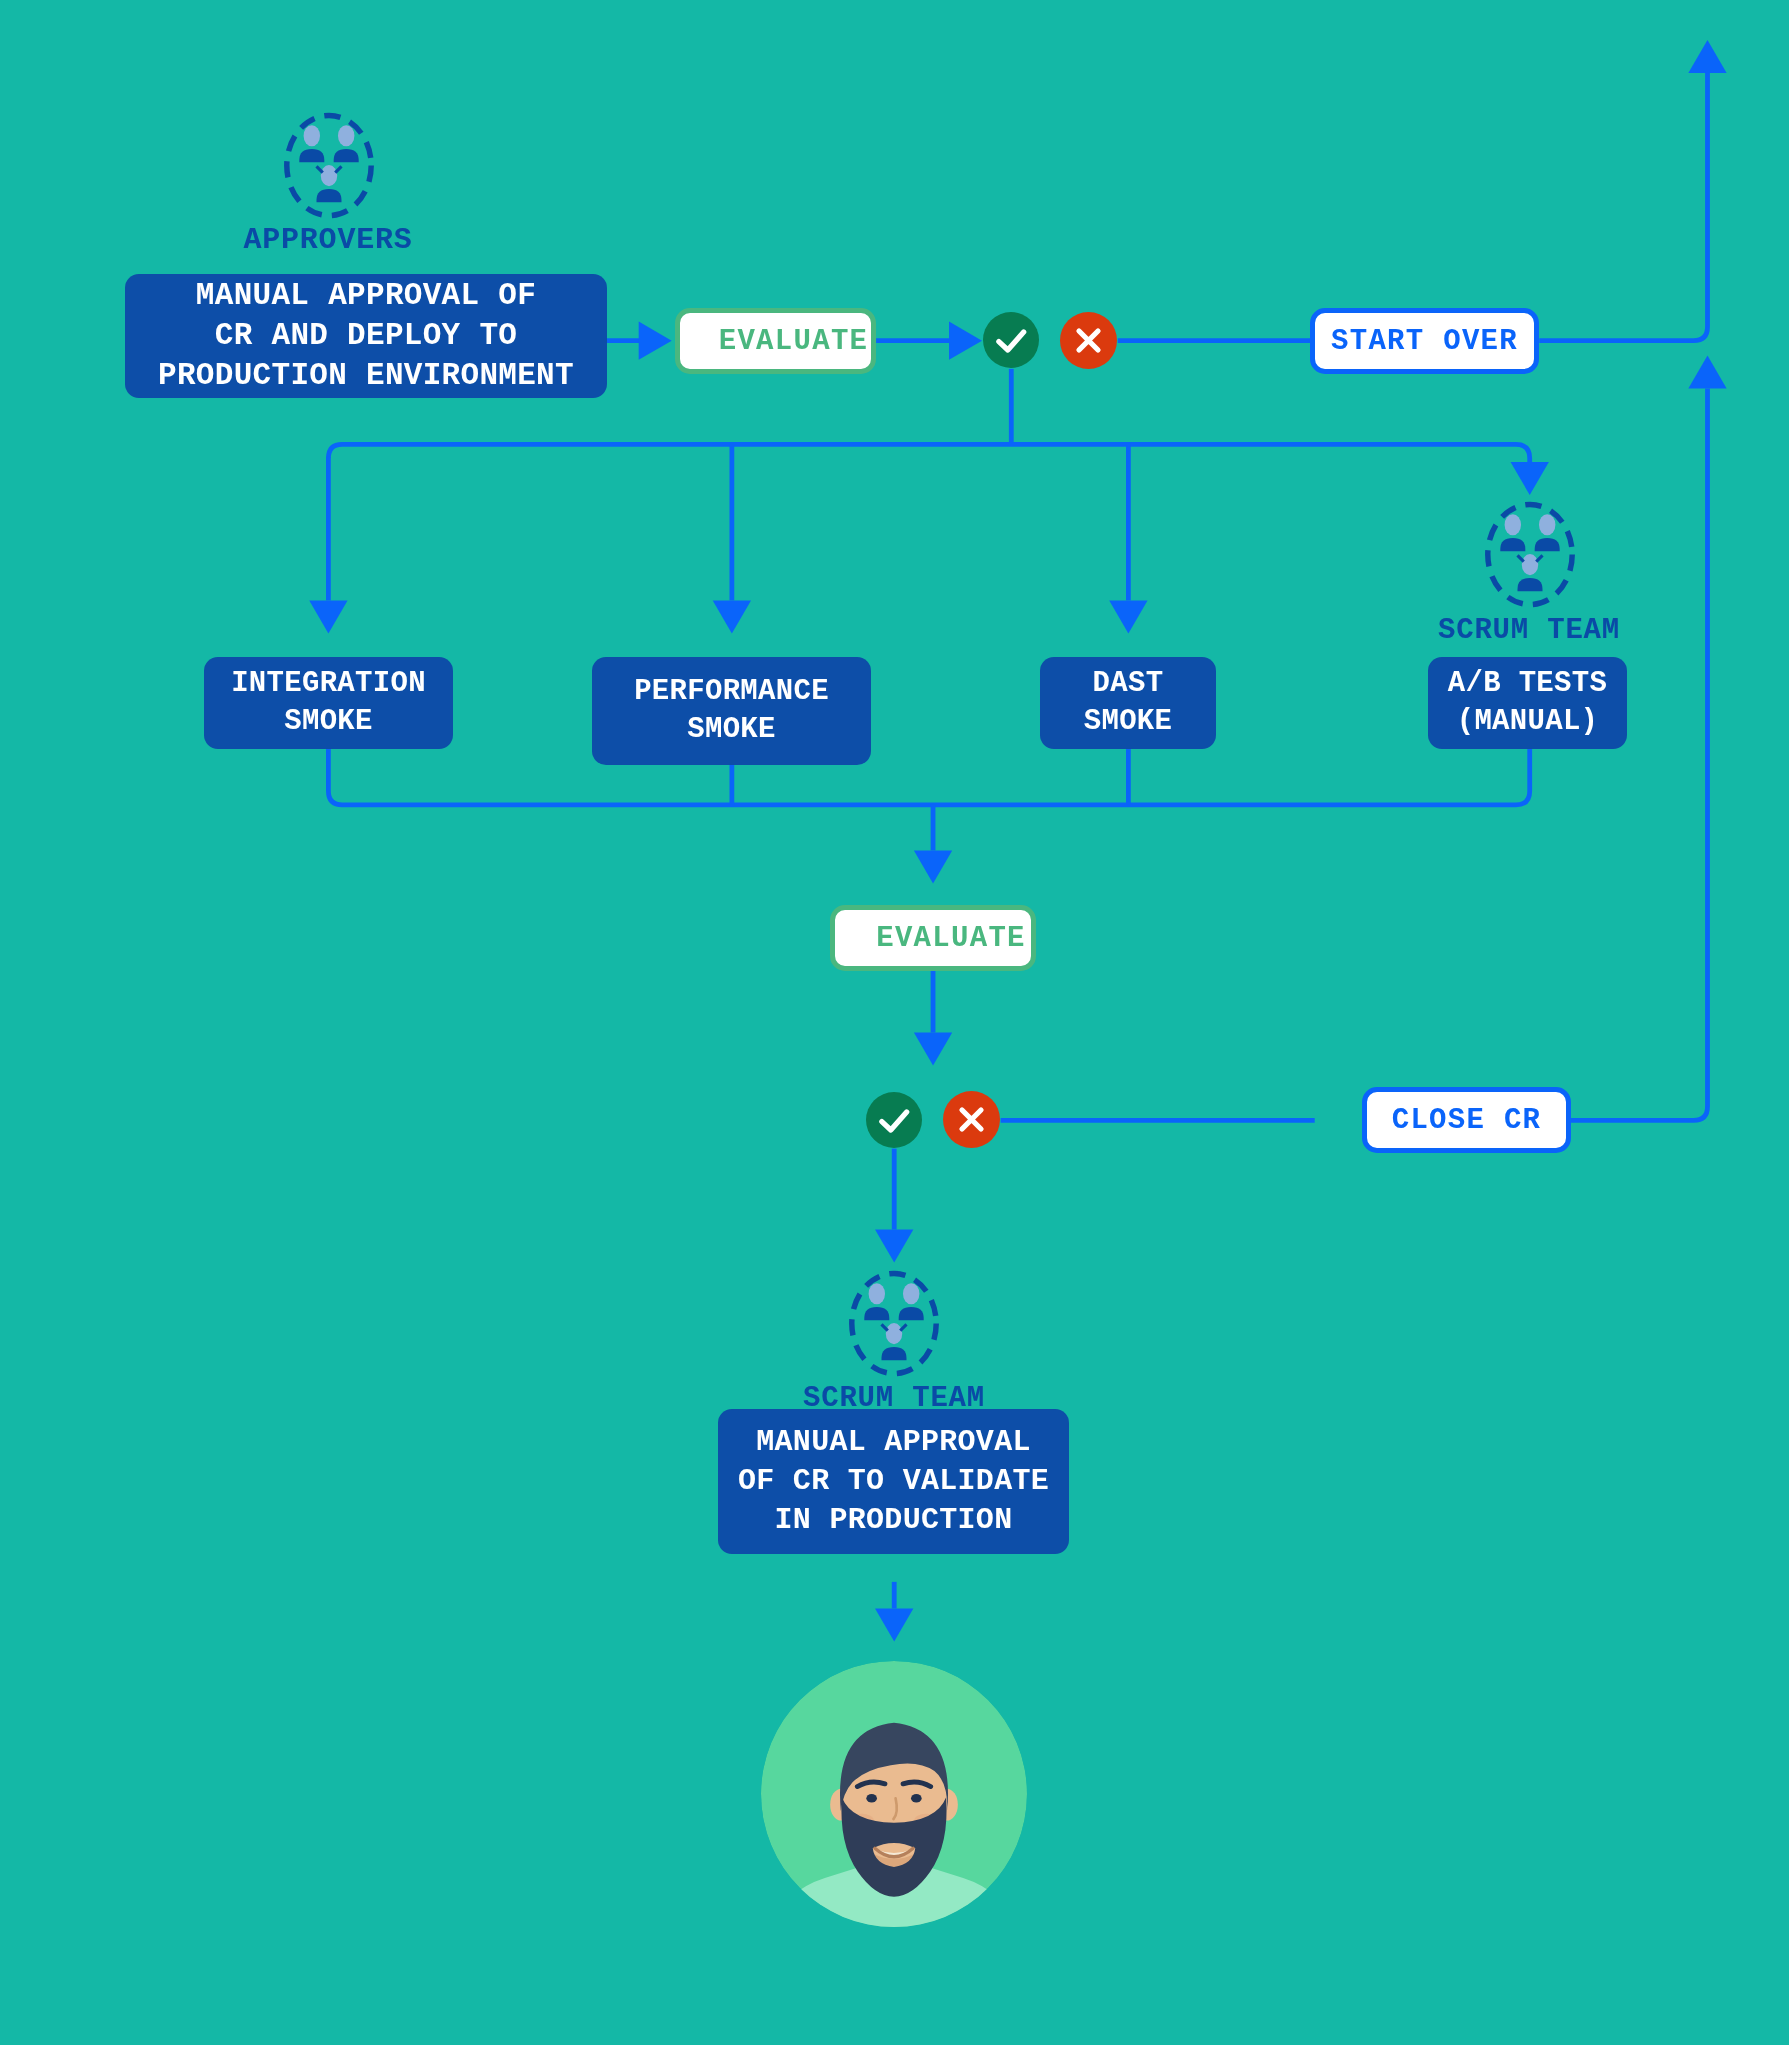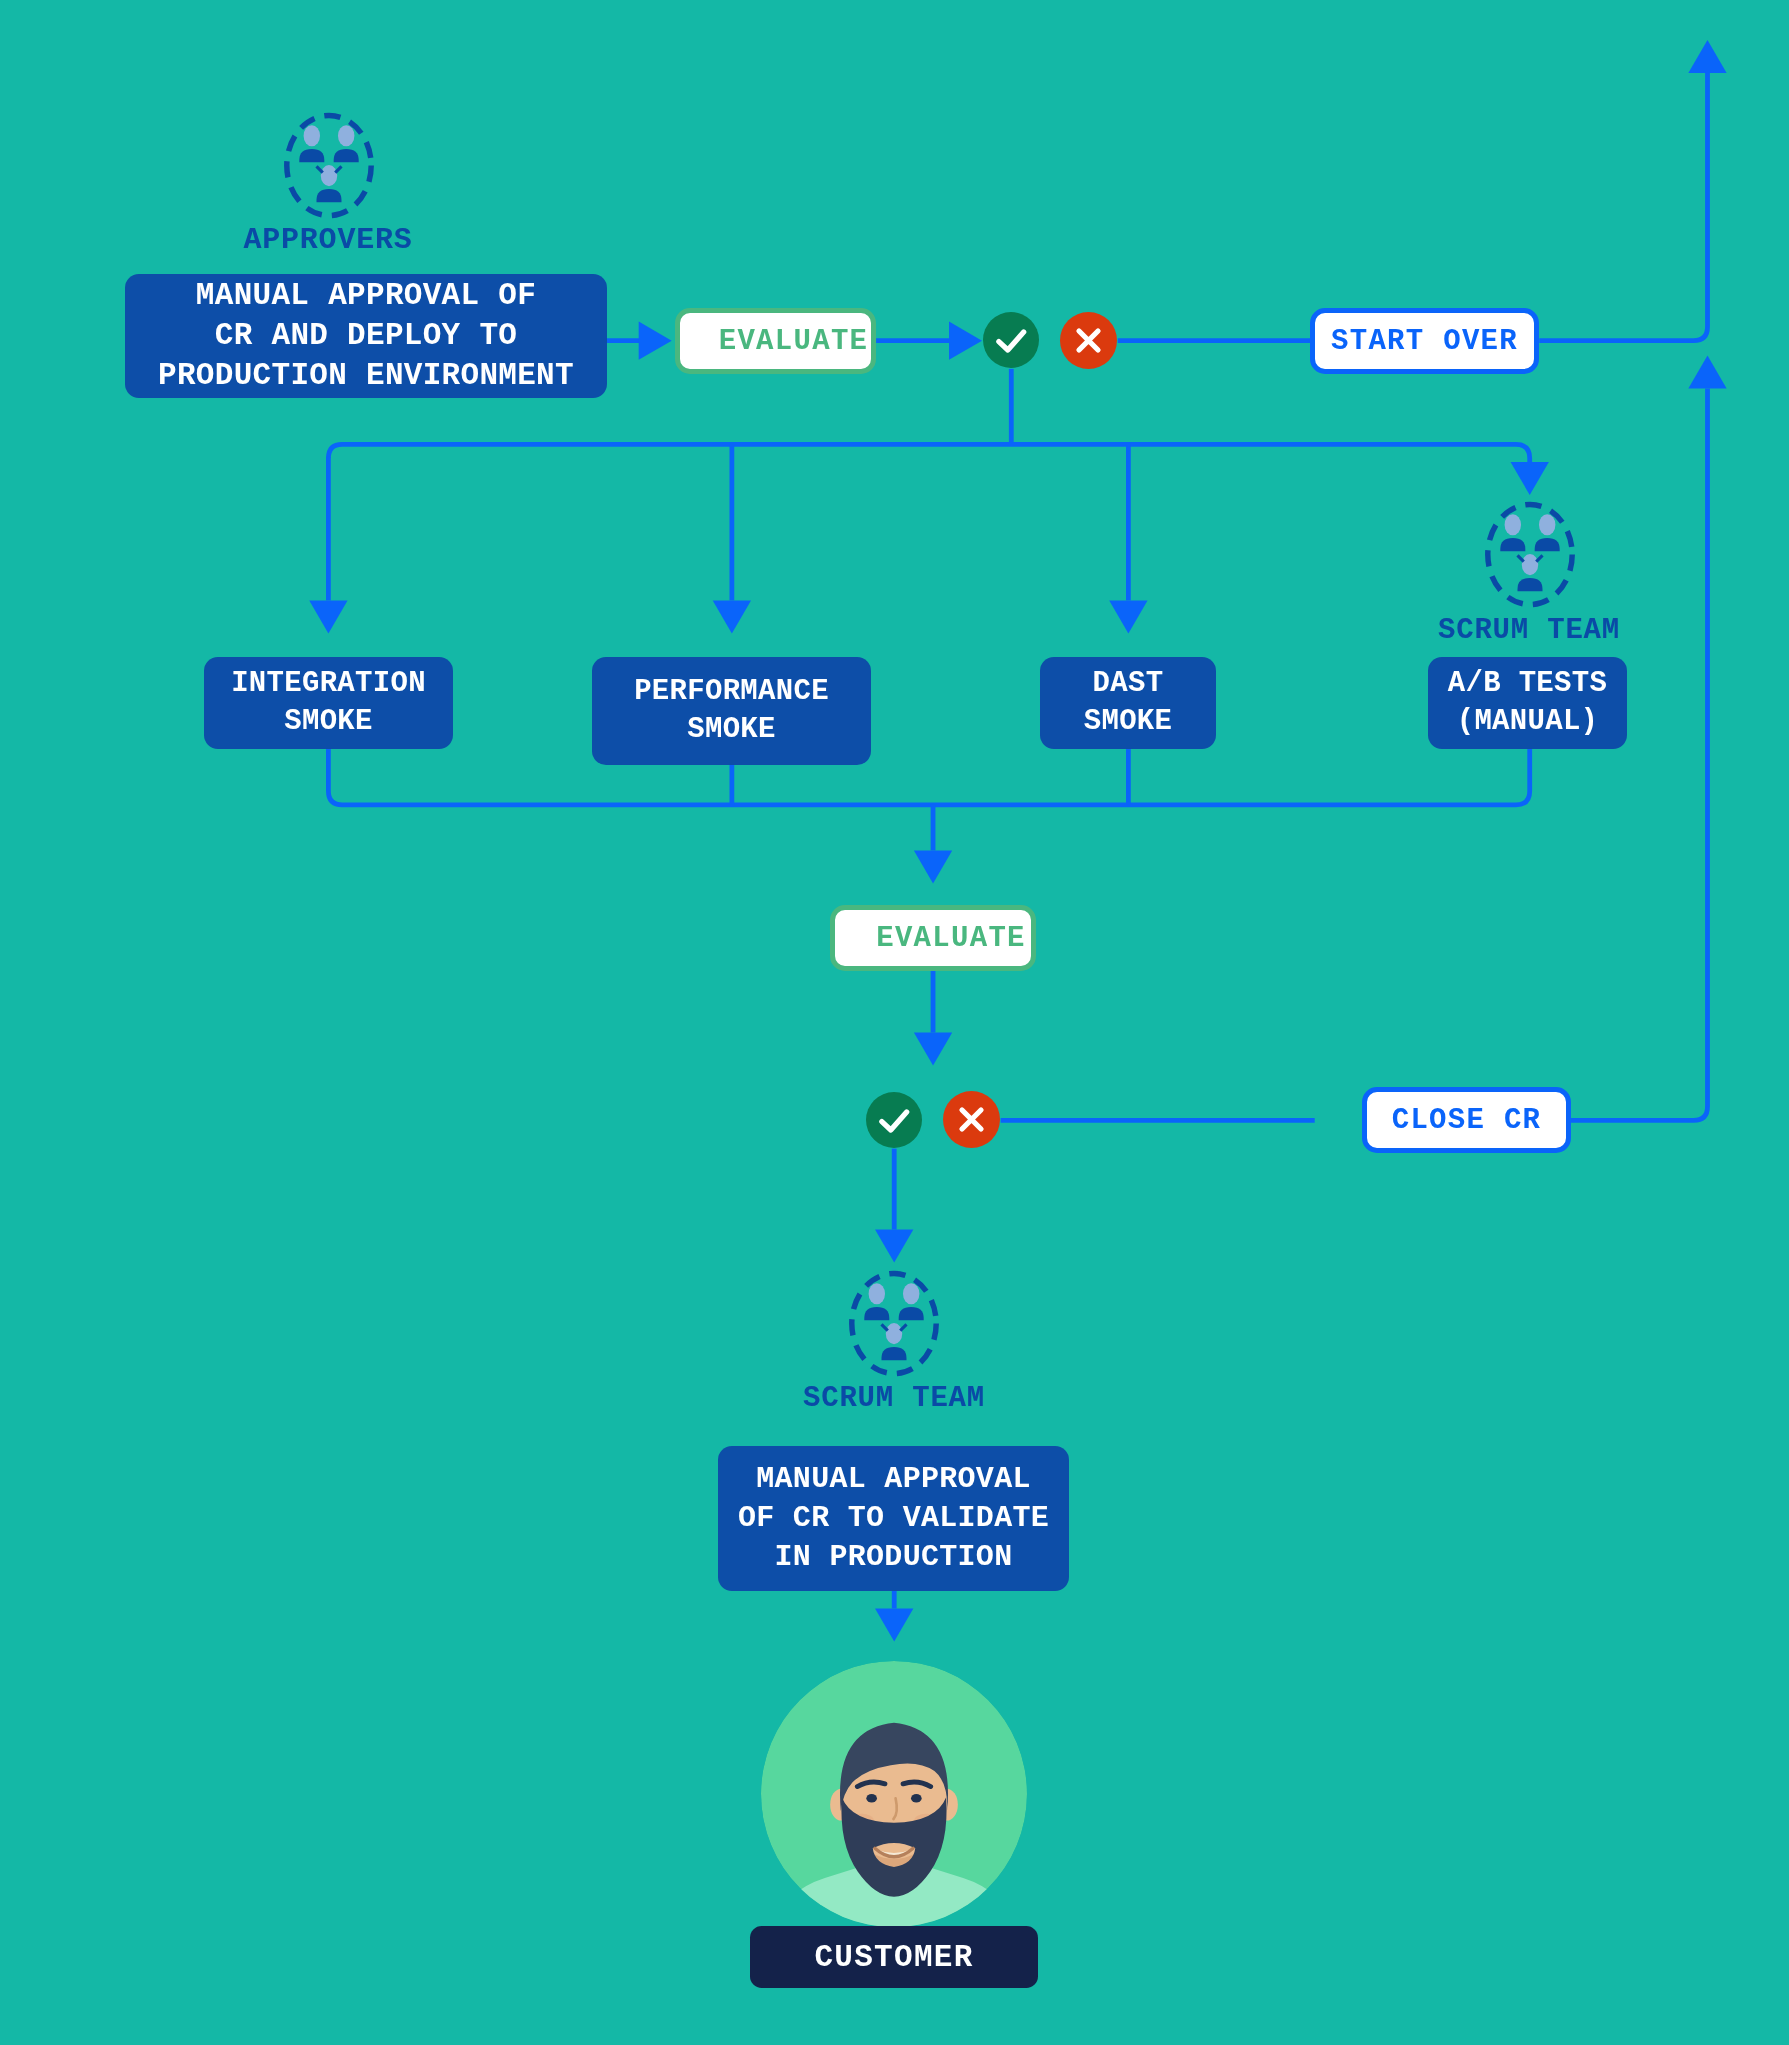--- a/index.html
+++ b/index.html
@@ -244,21 +244,21 @@
       <path class="p-body" d="M 22 64 Q 22 50 38 50 Q 54 50 54 64 L 54 67 L 22 67 Z"></path>
       <ellipse class="p-head" cx="82" cy="33" rx="10.5" ry="13.5"></ellipse>
       <path class="p-body" d="M 66 64 Q 66 50 82 50 Q 98 50 98 64 L 98 67 L 66 67 Z"></path>
       <ellipse class="p-head" cx="60" cy="84" rx="10.5" ry="13.5"></ellipse>
       <path class="p-body" d="M 44 115 Q 44 101 60 101 Q 76 101 76 115 L 76 118 L 44 118 Z"></path>
       <path class="p-link" d="M 44 72 L 52 80 M 76 72 L 68 80"></path>
     </svg>
   </div>
   <div class="diagram-label" style="left:761px;top:1380px;width:266px;font-size:29px;">SCRUM TEAM</div>
 
-  <div class="fill-box fs56" style="left:718px;top:1446px;width:351px;height:145px;">
+  <div class="fill-box fs56" style="left:718px;top:1409px;width:351px;height:145px;">
     <span>MANUAL APPROVAL</span>
     <span>OF CR TO VALIDATE</span>
     <span>IN PRODUCTION</span>
   </div>
 
   <div class="avatar" style="left:761px;top:1661px;width:266px;height:266px;">
     <svg viewBox="0 0 500 500">
       <defs>
           <clipPath id="avc">
             <circle cx="250" cy="250" r="250"></circle>
@@ -278,18 +278,15 @@
         <ellipse class="av-eye" cx="292" cy="258" rx="10" ry="8"></ellipse>
         <path class="av-nose" d="M 253 258 Q 259 286 249 297"></path>
         <ellipse class="av-blush" cx="189" cy="300" rx="23" ry="13"></ellipse>
         <ellipse class="av-blush" cx="311" cy="300" rx="23" ry="13"></ellipse>
         <path class="av-beard" fill-rule="evenodd" d="M 152 256 Q 146 344 182 396 Q 214 442 250 443 Q 286 442 318 396 Q 354 344 348 256 Q 330 302 250 304 Q 170 302 152 256 Z M 210 352 Q 250 332 290 352 Q 286 382 250 387 Q 214 382 210 352 Z"></path>
         <path class="av-smile-fill" d="M 216 354 Q 250 380 284 354 Q 250 368 216 354 Z"></path>
         <path class="av-smile" d="M 214 352 Q 250 384 286 352"></path>
       </g>
     </svg>
   </div>
-  <div class="customer-tag" style="left:750px;top:1926px;width:288px;height:62px;">
-    <span>CUSTOMER</span>
-  </div>
 
 </div>
 
 
 </body></html>

